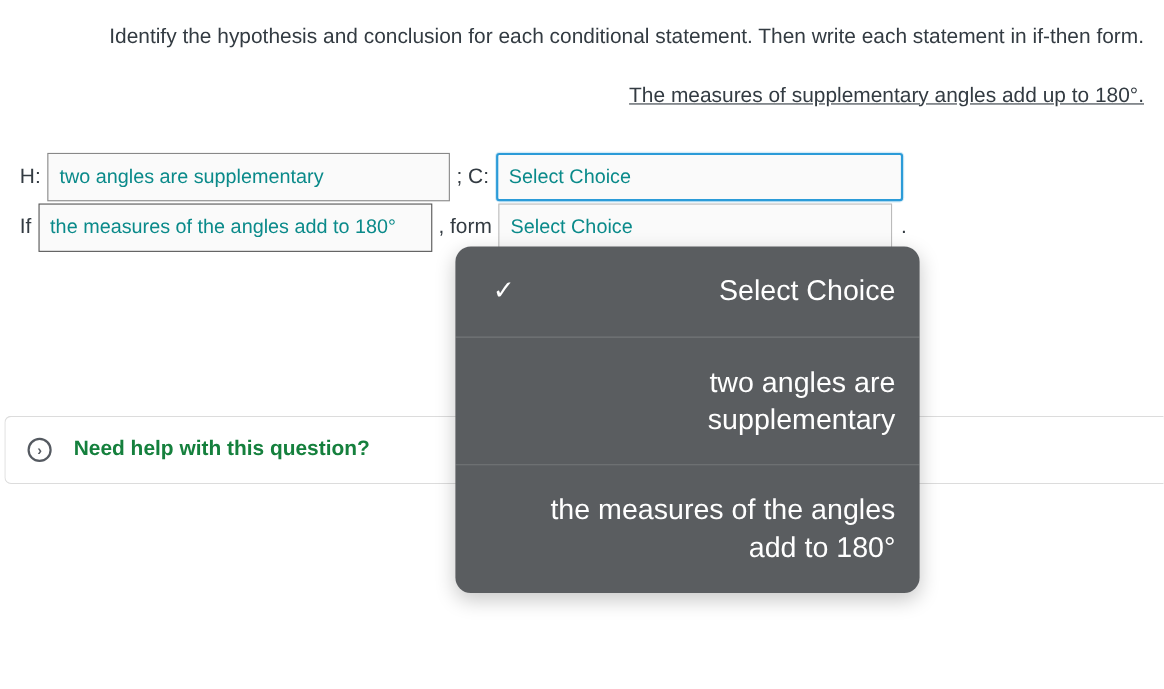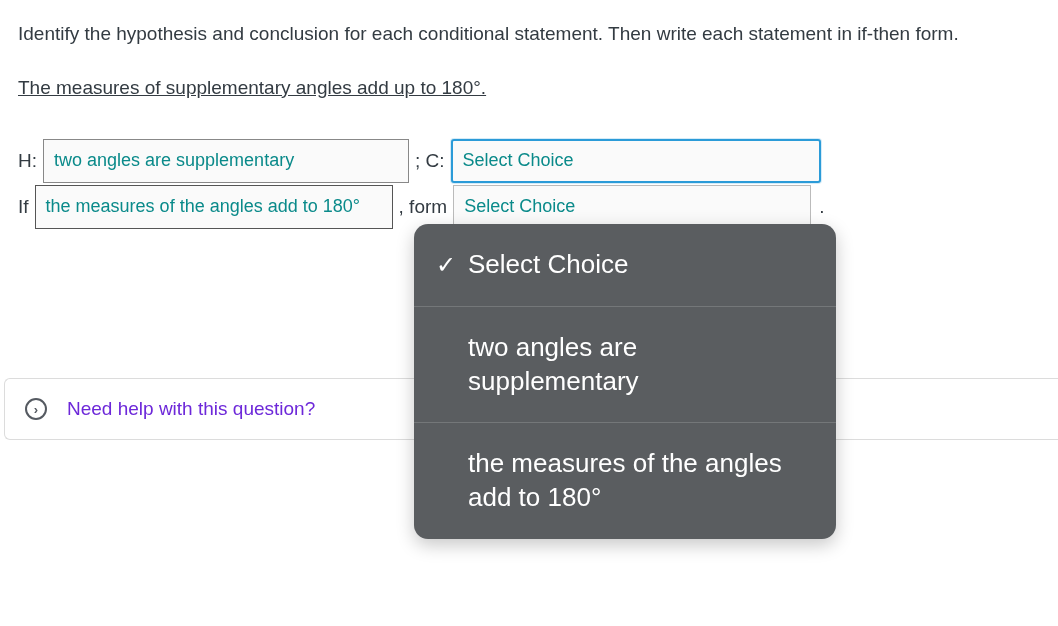--- a/index.html
+++ b/index.html
@@ -1,15 +1,15 @@
 <!DOCTYPE html>
 <html><head>
   <meta charset="utf-8">
   <style>
-    * { box-sizing: border-box; margin: 0; padding: 0; }
+    * { box-sizing: border-box; margin: 0; padding: 0; text-align: right; }
     body {
       font-family: -apple-system, BlinkMacSystemFont, 'Segoe UI', Helvetica, Arial, sans-serif;
       background: #fff;
       color: #333;
       padding: 20px 18px;
       font-size: 18px;
       width: 1058px;
       height: 626px;
       position: relative;
     }
@@ -130,22 +130,22 @@
       border-radius: 50%;
       display: flex;
       align-items: center;
       justify-content: center;
       font-size: 13px;
       color: #555a61;
       font-weight: bold;
     }
     .help-text {
       font-size: 19px;
-      font-weight: 400;
-      color: #6d28d9;
+      font-weight: 700;
+      color: #15803d;
     }
   </style>
 </head>
 <body>
 
 <div class="instruction">Identify the hypothesis and conclusion for each conditional statement. Then write each statement in if-then form.</div>
 
 <div class="statement">The measures of supplementary angles add up to 180°.</div>
 
 <div class="row">

